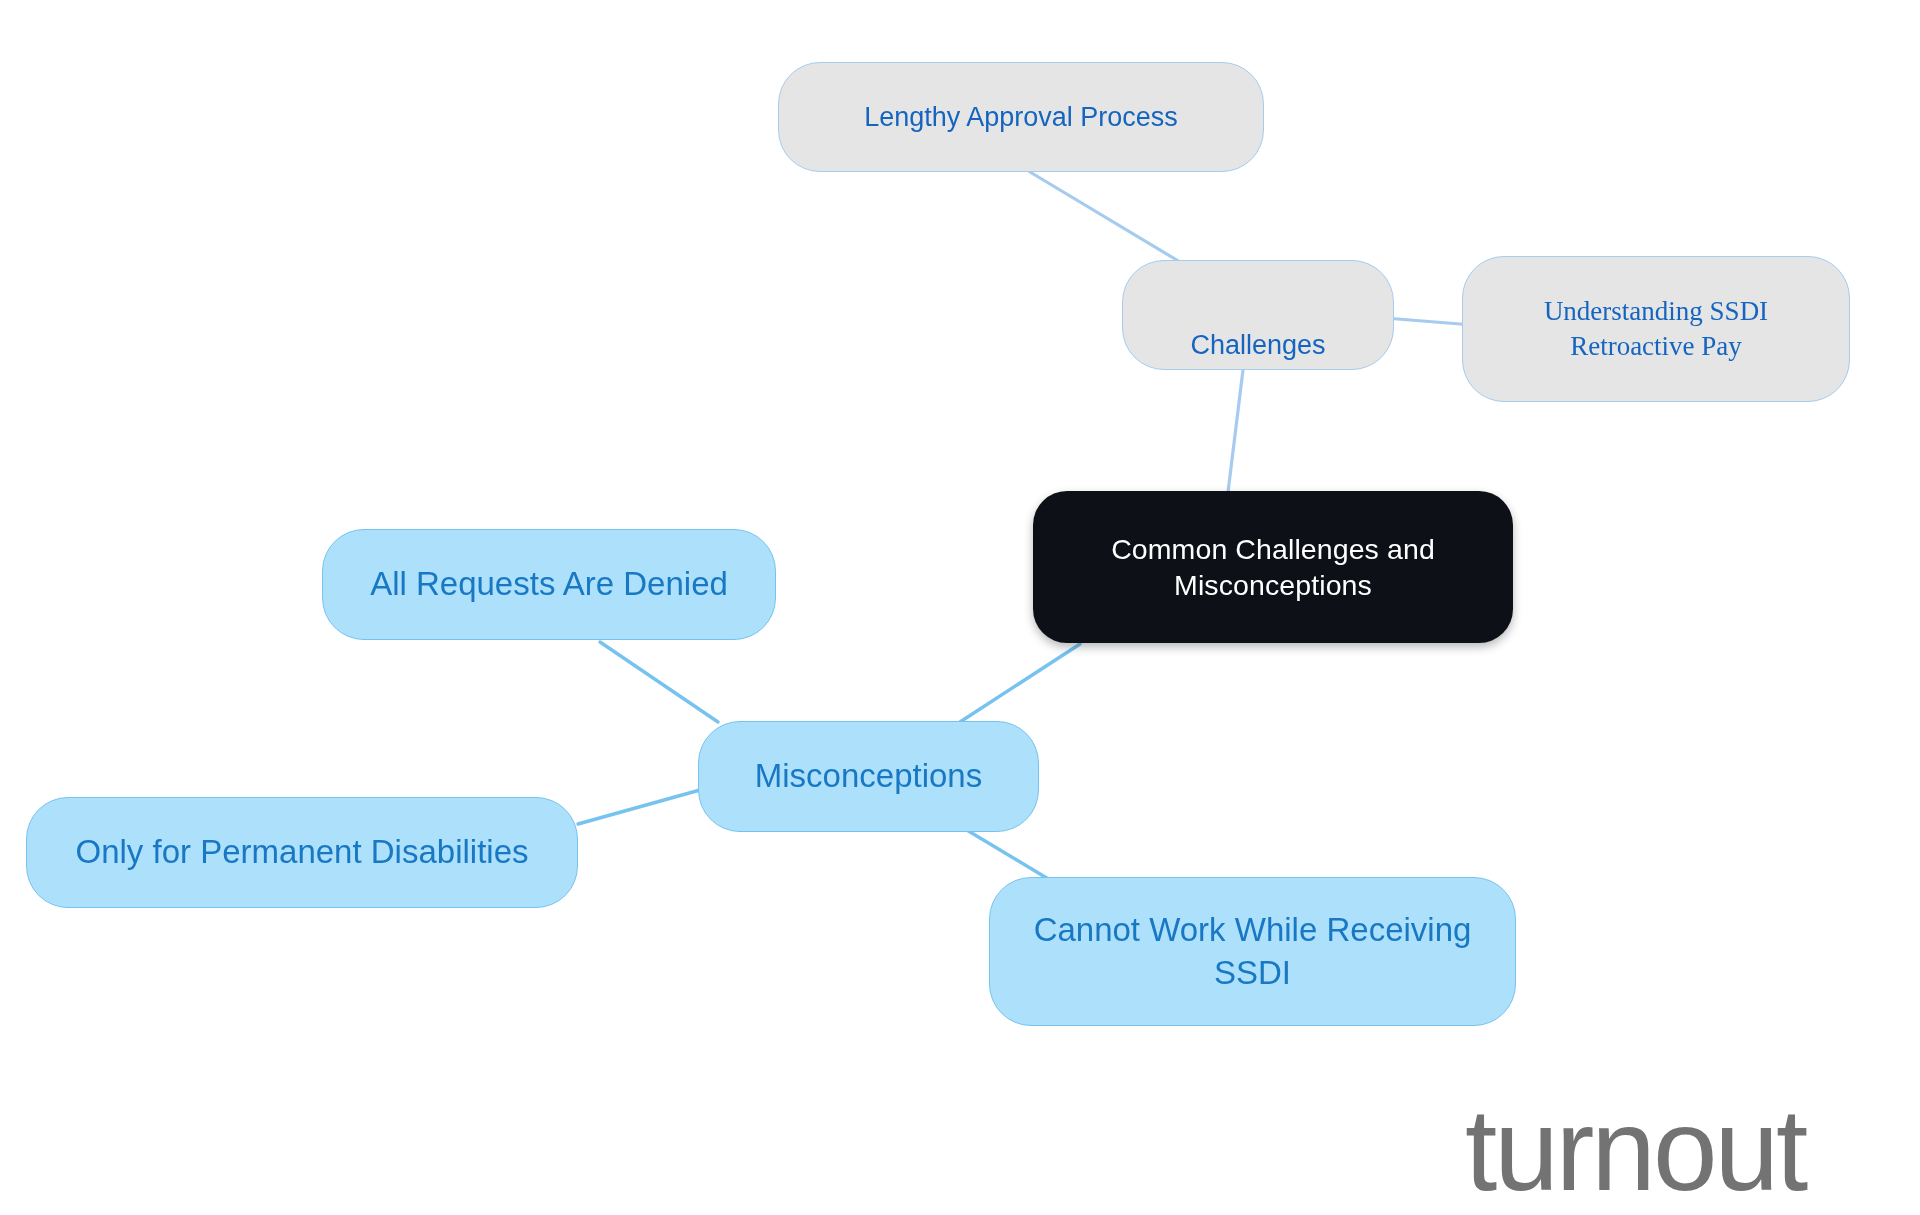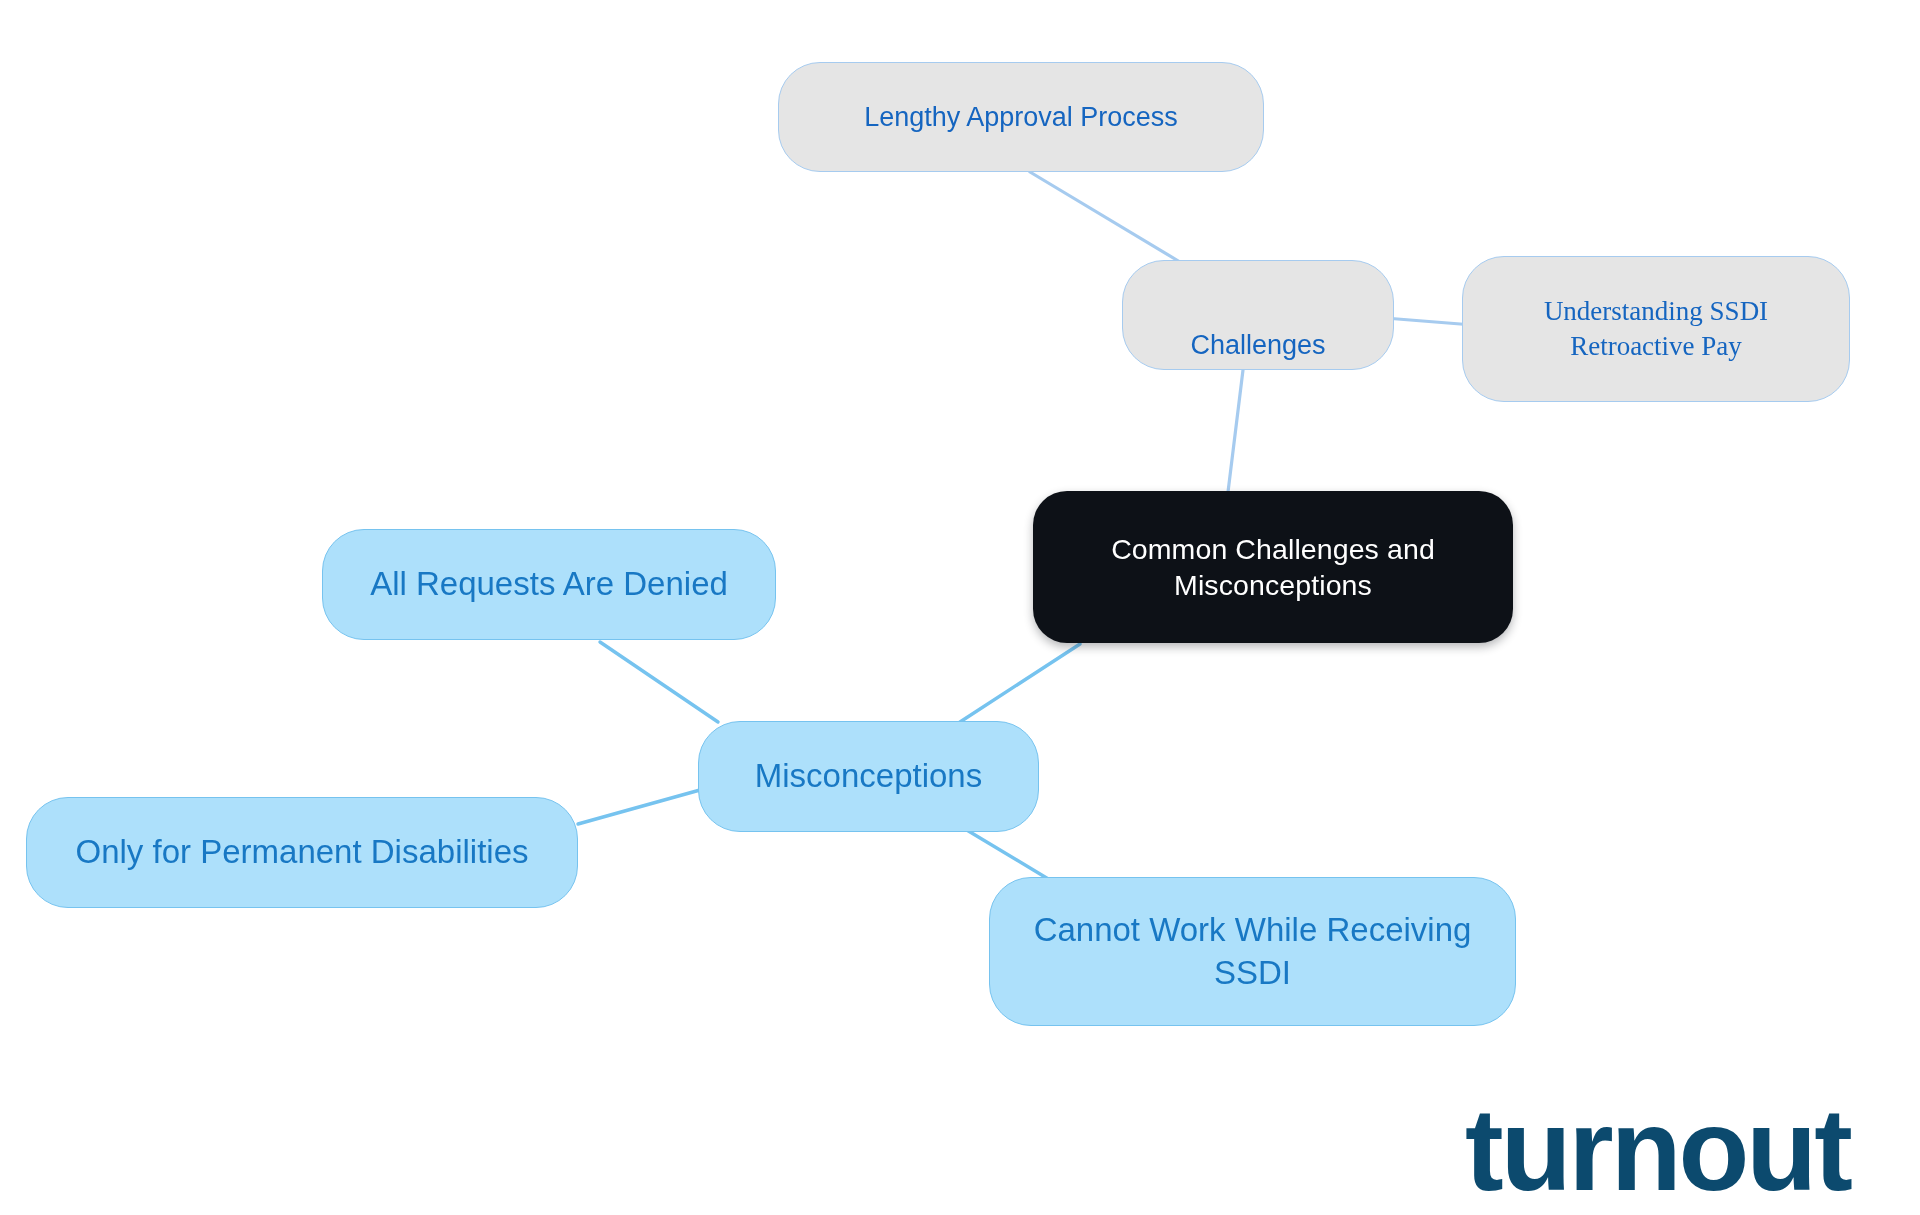--- a/index.html
+++ b/index.html
@@ -59,23 +59,23 @@
   }
   
   .node.branch-b {
     background: #ade0fb;
     border: 1.6px solid #76c3ef;
     color: #1878c4;
     font-size: 33px;
   }
   .logo {
     position: absolute;
-    color: #0c4a6e;
+    color: #737373;
     font-family: "Liberation Sans", sans-serif;
-    font-weight: bold;
+    font-weight: normal;
     font-size: 116px;
     letter-spacing: -3px;
     line-height: 1;
     user-select: none;
   }
 </style>
 </head>
 <body>
 
 <div id="canvas">

